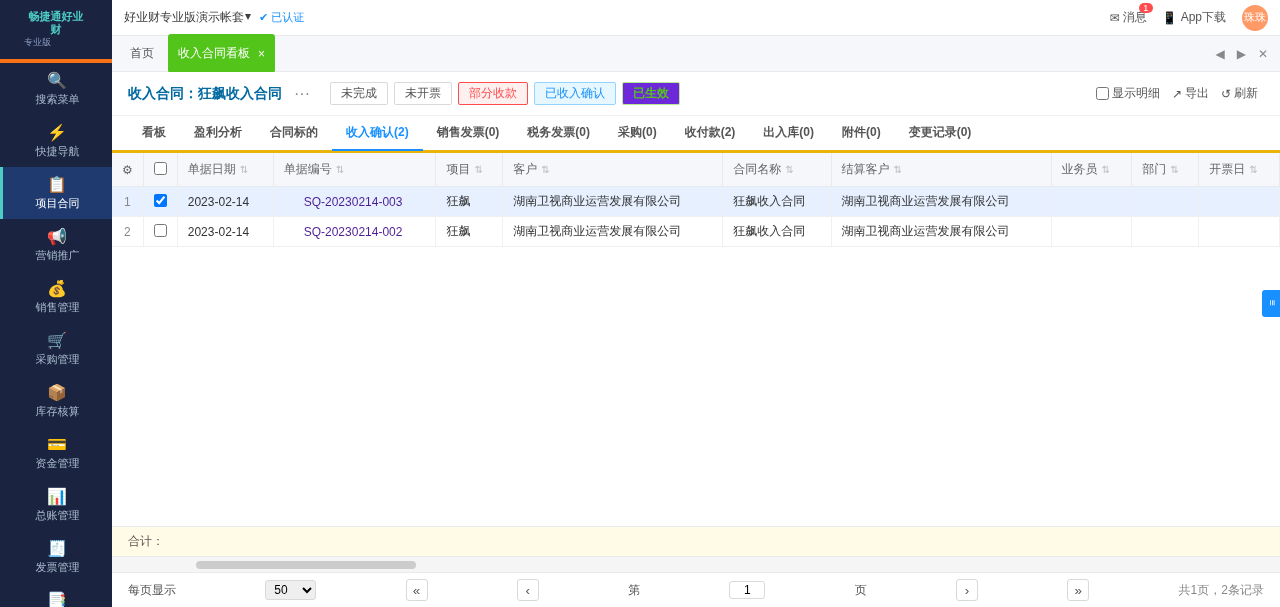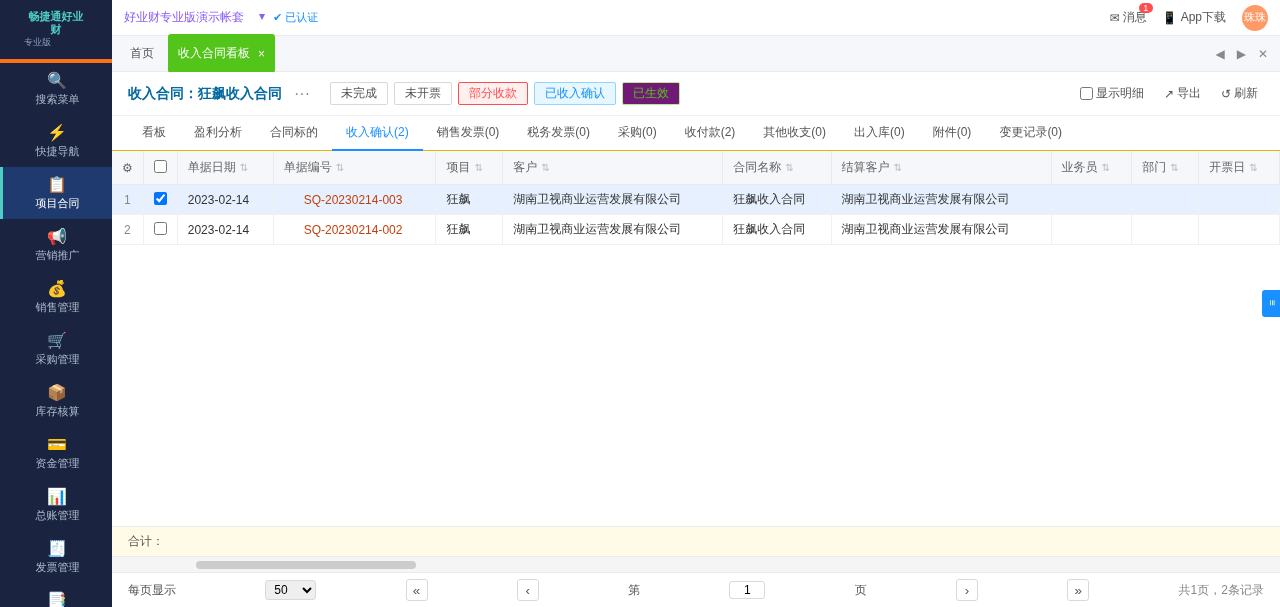--- a/index.html
+++ b/index.html
@@ -14,21 +14,21 @@
     .sidebar-item.active { background: #1e3a6e; border-left: 3px solid #4ecdc4; color: #fff; }
     .sidebar-item .icon { font-size: 16px; margin-bottom: 2px; }
     .sidebar-item .label { font-size: 11px; text-align: center; }
 
     
     .main { flex: 1; display: flex; flex-direction: column; overflow: hidden; }
 
     
     .topbar { background: #fff; height: 36px; display: flex; align-items: center; padding: 0 12px; border-bottom: 1px solid #e8eaed; justify-content: space-between; flex-shrink: 0; }
     .topbar-left { display: flex; align-items: center; gap: 8px; }
-    .topbar-company { font-size: 12px; color: #8b5cf6; display: flex; align-items: flex-start; gap: 15px; }
+    .topbar-company { font-size: 12px; color: #404040; display: flex; align-items: flex-start; gap: 1px; }
     .topbar-certified { color: #1890ff; font-size: 11px; display: flex; align-items: center; gap: 3px; }
     .topbar-right { display: flex; align-items: center; gap: 16px; }
     .topbar-btn { display: flex; align-items: center; gap: 3px; font-size: 12px; color: #555; cursor: pointer; position: relative; }
     .badge { background: #ff4d4f; color: #fff; font-size: 9px; border-radius: 10px; padding: 0 4px; position: absolute; top: -6px; right: -6px; min-width: 14px; text-align: center; }
     .topbar-avatar { width: 26px; height: 26px; background: #ff9966; border-radius: 50%; display: flex; align-items: center; justify-content: center; color: #fff; font-size: 11px; }
 
     
     .tabbar { background: #f5f7fa; height: 36px; display: flex; align-items: center; padding: 0 8px; border-bottom: 1px solid #e8eaed; flex-shrink: 0; gap: 4px; }
     .tabbar-item { padding: 4px 10px; font-size: 12px; color: #555; cursor: pointer; display: flex; align-items: center; gap: 4px; border-radius: 3px 3px 0 0; justify-content: flex-end; }
     .tabbar-item.green { background: #52c41a; color: #fff; border-radius: 3px; padding: 11px 10px; }
@@ -36,42 +36,42 @@
     .tabbar-nav span { cursor: pointer; padding: 2px 4px; }
 
     
     .content { flex: 1; background: #fff; overflow: hidden; display: flex; flex-direction: column; }
     .content-header { padding: 10px 16px; display: flex; align-items: center; gap: 12px; border-bottom: 1px solid #f0f0f0; flex-shrink: 0; }
     .more-btn { color: #888; cursor: pointer; font-size: 16px; }
     .status-btns { display: flex; gap: 6px; margin-left: 8px; }
     .status-btn { padding: 2px 10px; border-radius: 2px; font-size: 12px; cursor: pointer; border: 1px solid #d9d9d9; background: #fff; color: #555; }
     .status-btn.partial { background: #fff0f0; color: #ff4d4f; border-color: #ff4d4f; }
     .status-btn.confirmed { background: #e6f7ff; color: #1890ff; border-color: #91d5ff; }
-    .status-btn.active-eff { background: #701a75; color: #52c41a; border-color: #b7eb8f; }
-    .content-actions { margin-left: auto; display: flex; align-items: center; gap: 8px; }
+    .status-btn.active-eff { background: #6d28d9; color: #52c41a; border-color: #b7eb8f; font-weight: bold; }
+    .content-actions { margin-left: auto; display: flex; align-items: center; }
     .action-btn { display: flex; align-items: center; gap: 3px; font-size: 12px; color: #555; cursor: pointer; padding: 2px 6px; }
     .action-btn input[type=checkbox] { margin: 0; }
 
     
-    .inner-tabs { display: flex; border-bottom: 1px solid #eab308; padding: 0 16px; flex-shrink: 0; background: #fff; }
+    .inner-tabs { display: flex; border-bottom: 3px solid #eab308; padding: 0 16px; flex-shrink: 0; background: #fff; font-weight: bold; }
     .inner-tab { padding: 8px 14px; font-size: 12px; color: #555; cursor: pointer; border-bottom: 2px solid transparent; margin-bottom: -1px; white-space: nowrap; }
     .inner-tab.active { color: #1890ff; border-bottom: 2px solid #1890ff; }
 
     
     .table-wrap { flex: 1; overflow: auto; position: relative; }
     table { width: 100%; border-collapse: collapse; font-size: 12px; }
     thead tr { background: #f5f7fa; }
     th { padding: 8px 10px; color: #666; font-weight: normal; border-bottom: 1px solid #e8eaed; border-right: 1px solid #e8eaed; white-space: nowrap; text-align: left; position: sticky; top: 0; background: #f5f7fa; z-index: 2; }
     td { padding: 6px 10px; border-bottom: 1px solid #f0f0f0; border-right: 1px solid #f0f0f0; white-space: nowrap; color: #333; }
     tr.row-selected { background: #e6f0ff; }
     .th-settings { width: 30px; text-align: center; }
     .th-check { width: 30px; text-align: center; }
     .sort-icon { color: #bbb; margin-left: 2px; font-size: 10px; }
     .row-num { color: #888; text-align: center; }
-    .link-text { color: #c2410c; cursor: pointer; text-decoration: none; margin-left: 20px; }
+    .link-text { color: #4c1d95; cursor: pointer; text-decoration: none; margin-left: 20px; }
 
     
     .table-footer { background: #fffbe6; padding: 6px 16px; font-size: 12px; color: #555; border-top: 1px solid #e8eaed; display: flex; align-items: center; flex-shrink: 0; }
 
     
     .scroll-bar-area { height: 16px; background: #f5f5f5; display: flex; align-items: center; padding: 0 4px; border-top: 1px solid #e8eaed; flex-shrink: 0; }
     .scroll-thumb { width: 220px; height: 8px; background: #ccc; border-radius: 4px; margin-left: 80px; }
 
     
     .pagination { background: #fff; padding: 6px 16px; display: flex; align-items: center; justify-content: space-between; gap: 16px; border-top: 1px solid #e8eaed; font-size: 12px; color: #555; flex-shrink: 0; }
@@ -226,21 +226,20 @@
 
     <div class="inner-tabs" id="inner-tabs-container">
     <div class="inner-tab">看板</div>
         <div class="inner-tab">盈利分析</div>
         <div class="inner-tab">合同标的</div>
         <div class="inner-tab active">收入确认(2)</div>
         <div class="inner-tab">销售发票(0)</div>
         <div class="inner-tab">税务发票(0)</div>
         <div class="inner-tab">采购(0)</div>
         <div class="inner-tab">收付款(2)</div>
-        <div class="inner-tab">其他收支(0)</div>
         <div class="inner-tab">出入库(0)</div>
         <div class="inner-tab">附件(0)</div>
         <div class="inner-tab">变更记录(0)</div>
       </div>
 
     <div class="table-wrap">
       <table>
         <thead>
           <tr>
             <th class="th-settings">

